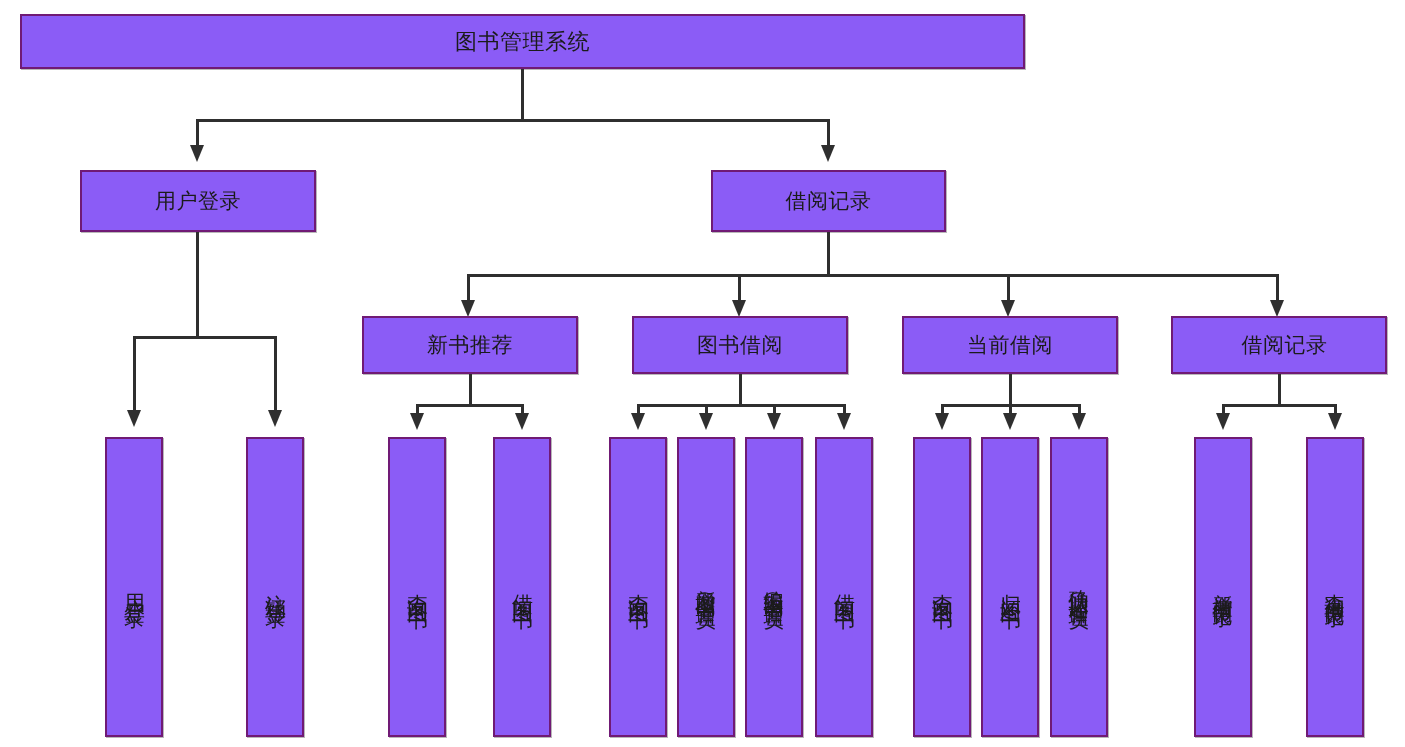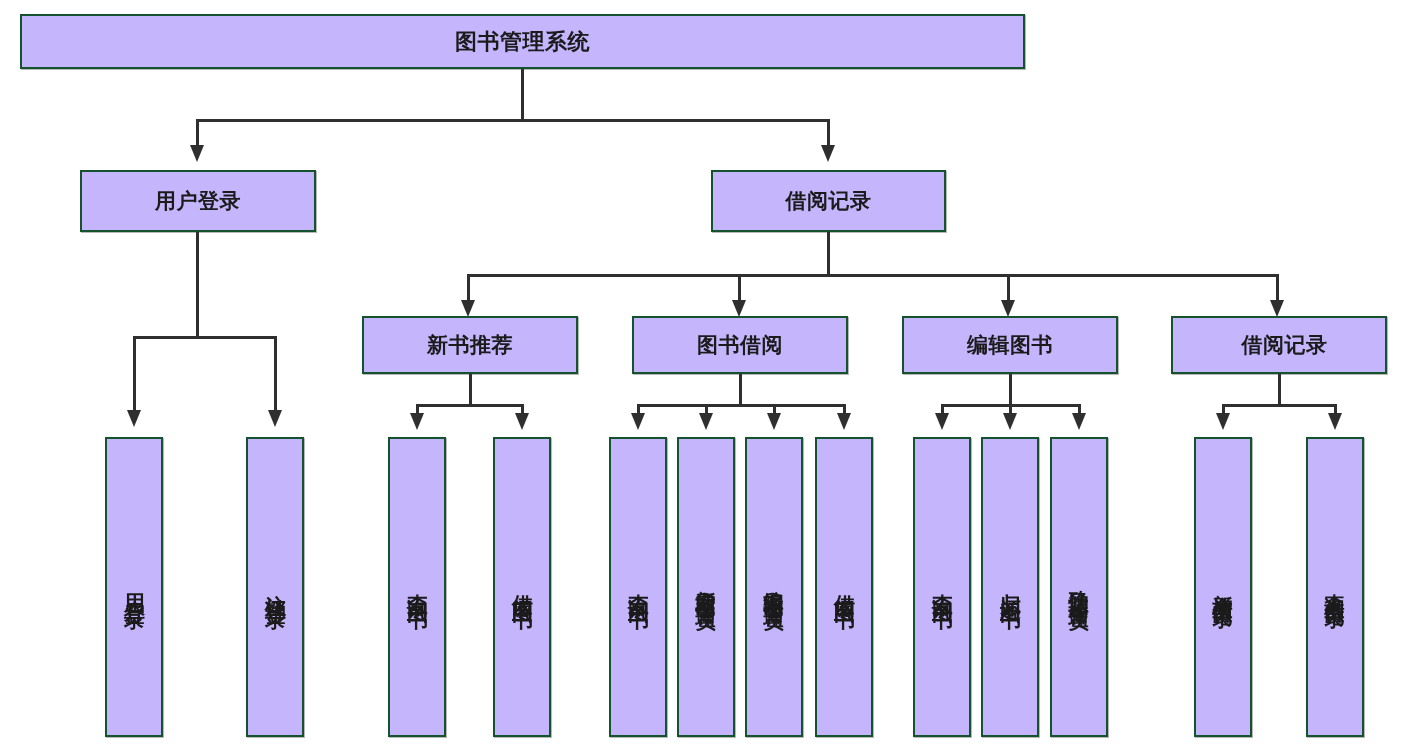--- a/index.html
+++ b/index.html
@@ -15,27 +15,26 @@
     position: relative;
     width: 1405px;
     height: 747px;
     background: #ffffff;
     overflow: hidden;
   }
   
   .node {
     position: absolute;
     box-sizing: border-box;
-    background: #c4b5fd;
-    border: 2px solid #14532d;
+    background: #8b5cf6;
+    border: 2px solid #701a75;
     box-shadow: 1px 1px 0 0 #b8b8b8;
     display: flex;
     align-items: center;
     justify-content: center;
-    font-weight: bold;
   }
   .node .label {
     color: #1b1b1b;
     letter-spacing: 0.5px;
     white-space: nowrap;
     line-height: 1.15;
   }
   
   .node.horiz .label {
     font-size: 21px;
@@ -132,21 +131,21 @@
   <div class="seg v" style="left:1276px; top:274px; width:3px; height:28px;"></div>
   <div class="arrow" style="left:1270px; top:300px;"></div>
 
   <div class="node horiz" style="left:362px; top:316px; width:216px; height:58px;">
     <span class="label">新书推荐</span>
   </div>
   <div class="node horiz" style="left:632px; top:316px; width:216px; height:58px;">
     <span class="label">图书借阅</span>
   </div>
   <div class="node horiz" style="left:902px; top:316px; width:216px; height:58px;">
-    <span class="label">编辑图书</span>
+    <span class="label">当前借阅</span>
   </div>
   <div class="node horiz" style="left:1171px; top:316px; width:216px; height:58px;padding-left:11px;">
     <span class="label">借阅记录</span>
   </div>
 
   <div class="seg v" style="left:469px; top:374px; width:3px; height:32px;"></div>
   <div class="seg h" style="left:416px; top:404px; width:108px; height:3px;"></div>
   <div class="seg v" style="left:416px; top:404px; width:3px; height:11px;"></div>
   <div class="arrow" style="left:410px; top:413px;"></div>
   <div class="seg v" style="left:521px; top:404px; width:3px; height:11px;"></div>

